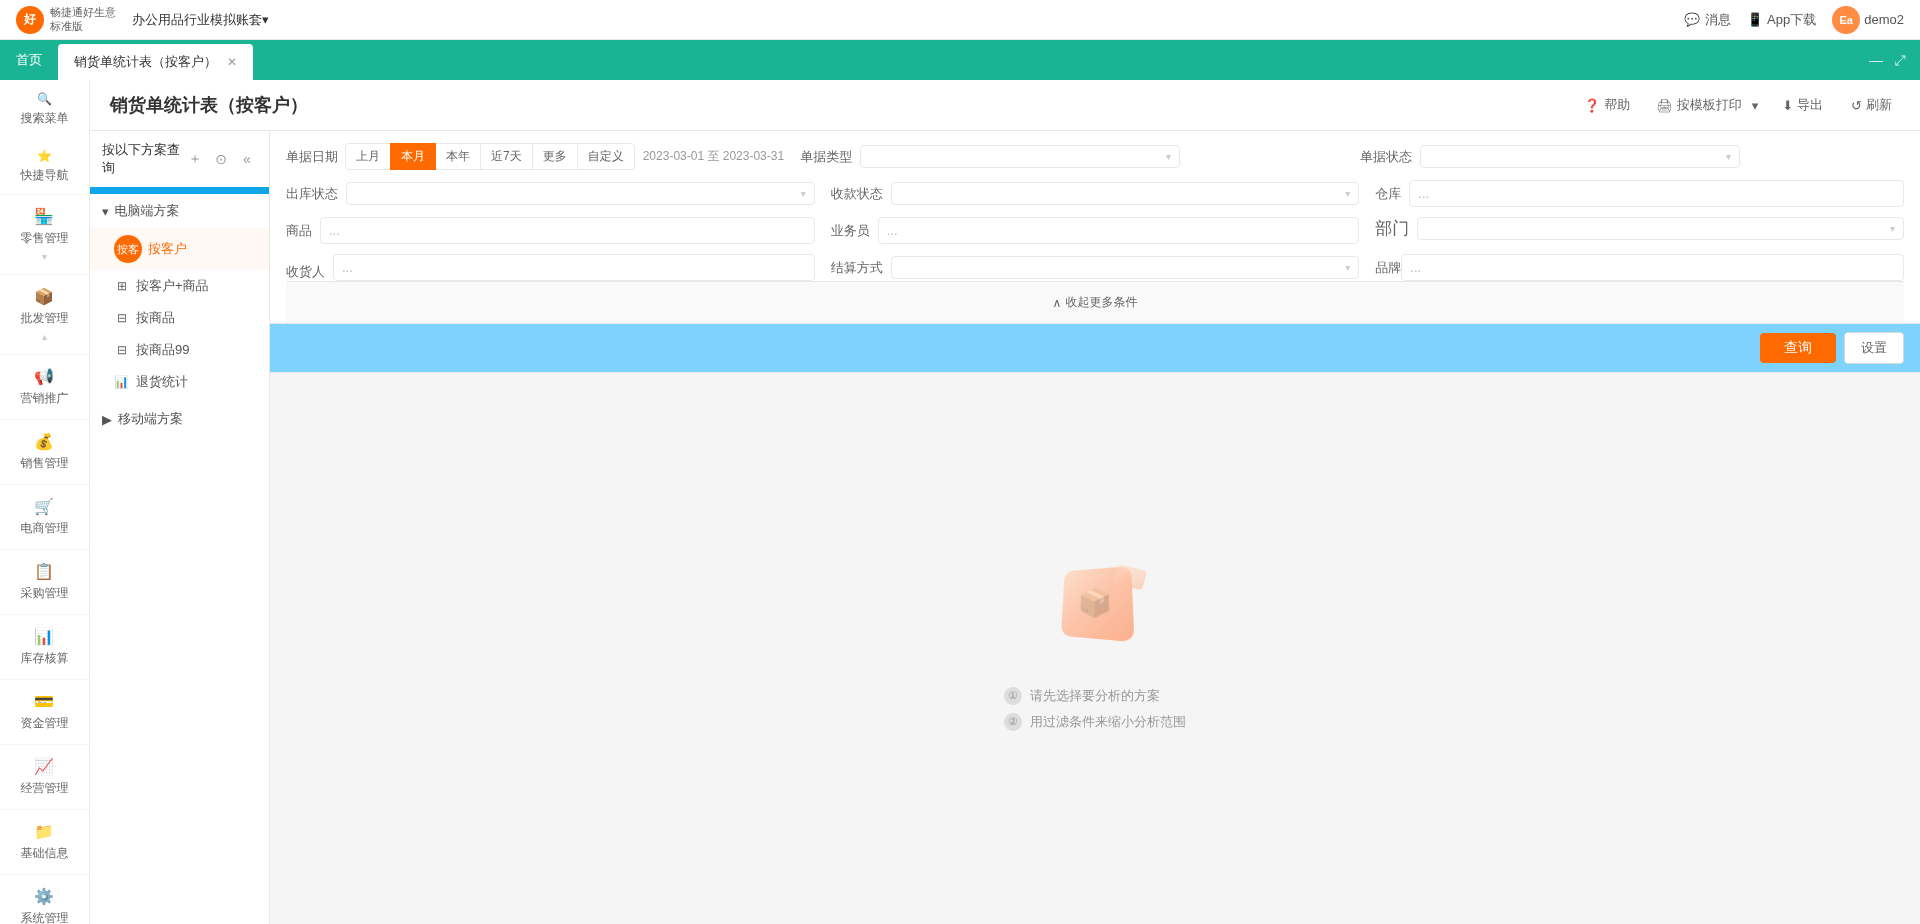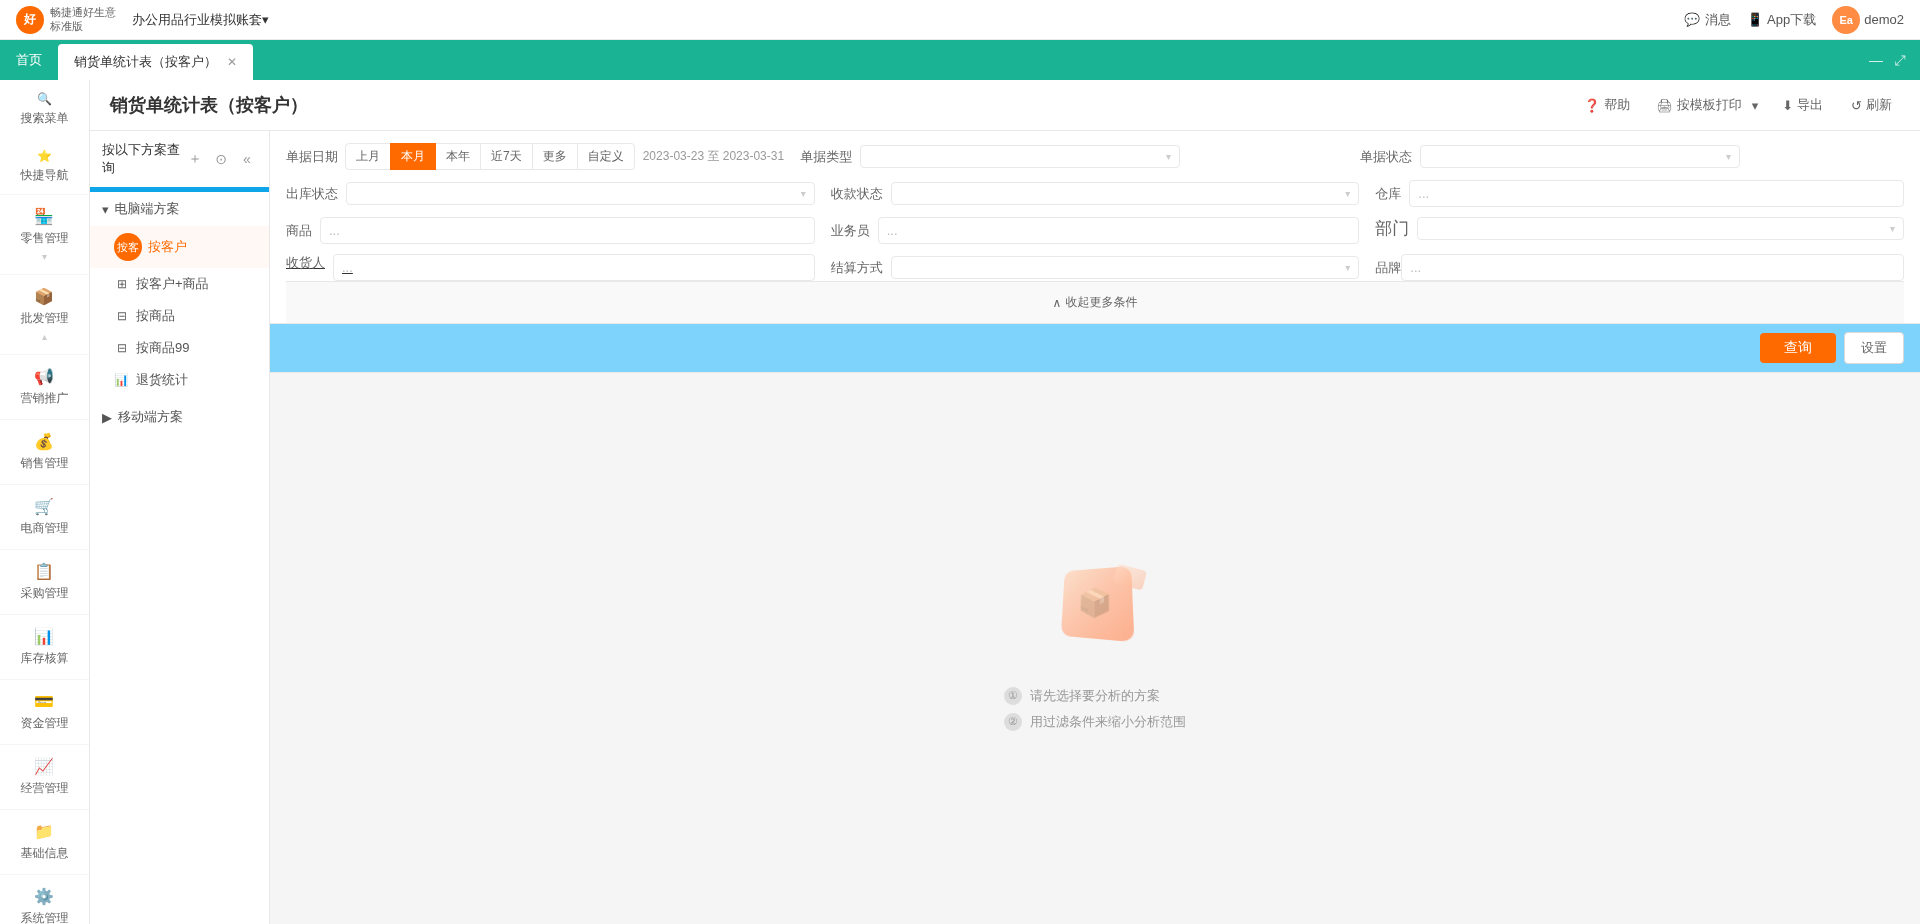--- a/index.html
+++ b/index.html
@@ -46,21 +46,21 @@
     .action-btn-main { display: flex; align-items: center; gap: 4px; color: #666; font-size: 13px; cursor: pointer; padding: 4px 6px; }
     .action-btn-arrow { padding: 4px 4px; cursor: pointer; color: #666; }
     .date-btn { padding: 4px 10px; font-size: 12px; cursor: pointer; border: 1px solid #e8e8e8; background: #fff; color: #666; margin-left: -1px; }
     .date-btn:first-child { border-radius: 4px 0 0 4px; }
     .date-btn:last-child { border-radius: 0 4px 4px 0; }
     .date-btn.active { background: #ff6a00; color: #fff; border-color: #ff6a00; z-index: 1; }
     .collapse-btn { display: flex; align-items: center; gap: 4px; color: #666; font-size: 12px; cursor: pointer; margin: 0 auto; padding: 6px 16px; }
 
     
     .scheme-panel { width: 180px; background: #fff; border-right: 1px solid #e8e8e8; flex-shrink: 0; overflow-y: auto; }
-    .scheme-header { display: flex; align-items: center; justify-content: space-between; padding: 10px 12px; border-bottom: 5px solid #0ea5e9; }
+    .scheme-header { display: flex; align-items: center; justify-content: space-between; padding: 10px 12px; border-bottom: 7px solid #0ea5e9; }
     .scheme-header-title { font-size: 13px; color: #333; font-weight: 500; }
     .scheme-header-actions { display: flex; gap: 6px; }
     .scheme-action { width: 20px; height: 20px; display: flex; align-items: center; justify-content: center; cursor: pointer; color: #999; font-size: 14px; border-radius: 3px; }
     .scheme-group { padding: 0; }
     .scheme-group-title { display: flex; align-items: center; gap: 6px; padding: 8px 12px; cursor: pointer; color: #555; font-size: 13px; }
     .scheme-group-items { padding: 0 0 4px 0; }
     .scheme-item { display: flex; align-items: center; gap: 6px; padding: 7px 12px 7px 24px; cursor: pointer; color: #555; font-size: 13px; }
     .scheme-item.active { color: #ff6a00; background: #fff8f5; }
     .scheme-item-icon { width: 16px; height: 16px; display: flex; align-items: center; justify-content: center; font-size: 12px; flex-shrink: 0; }
     .scheme-item-active-dot { width: 28px; height: 28px; background: #ff6a00; border-radius: 50%; display: flex; align-items: center; justify-content: center; color: #fff; font-size: 12px; flex-shrink: 0; }
@@ -271,21 +271,21 @@
             <div style="display:flex;align-items:center;gap:8px;">
               <span style="color:#666;font-size:13px;white-space:nowrap;">单据日期</span>
               <div style="display:flex;align-items:center;">
                 <button class="date-btn">上月</button>
                 <button class="date-btn active">本月</button>
                 <button class="date-btn">本年</button>
                 <button class="date-btn">近7天</button>
                 <button class="date-btn">更多</button>
                 <button class="date-btn">自定义</button>
               </div>
-              <span style="font-size:12px;color:#999;">2023-03-23 至 2023-03-31</span>
+              <span style="font-size:12px;color:#999;">2023-03-01 至 2023-03-31</span>
             </div>
 
             <div style="display:flex;align-items:center;gap:8px;flex:1;">
               <span style="color:#666;font-size:13px;white-space:nowrap;">单据类型</span>
               <div class="select-box" style="flex:1;max-width:320px;">
                 <span class="select-box-text"></span>
                 <span class="select-arrow">▾</span>
               </div>
             </div>
 
@@ -337,21 +337,21 @@
             <div style="display:flex;align-items:center;gap:8px;flex:1;">
               <span style="color:#666;font-size:17px;white-space:nowrap;">部门</span>
               <div class="select-box" style="flex:1;">
                 <span class="select-box-text"></span>
                 <span class="select-arrow">▾</span>
               </div>
             </div>
           </div>
 
           <div style="display:flex;align-items:center;gap:16px;margin-bottom:0;">
-            <div style="display:flex;align-items:flex-start;gap:8px;flex:1;text-decoration:underline;">
+            <div style="display:flex;align-items:flex-end;gap:8px;flex:1;">
               <span style="color:#666;font-size:13px;white-space:nowrap;">收货人</span>
               <div class="select-box" style="flex:1;">
                 <span class="select-box-text">...</span>
               </div>
             </div>
             <div style="display:flex;align-items:center;gap:8px;flex:1;">
               <span style="color:#666;font-size:13px;white-space:nowrap;">结算方式</span>
               <div class="select-box" style="flex:1;">
                 <span class="select-box-text"></span>
                 <span class="select-arrow">▾</span>

